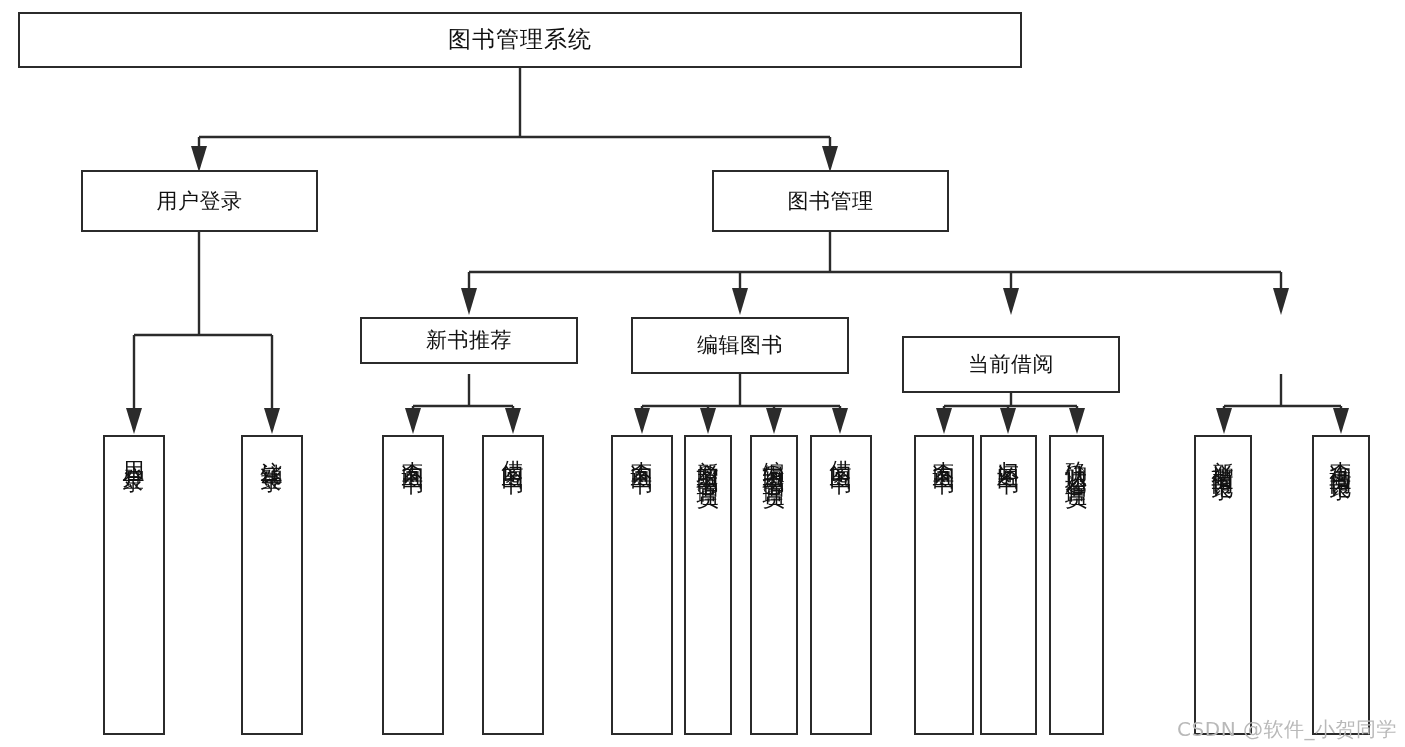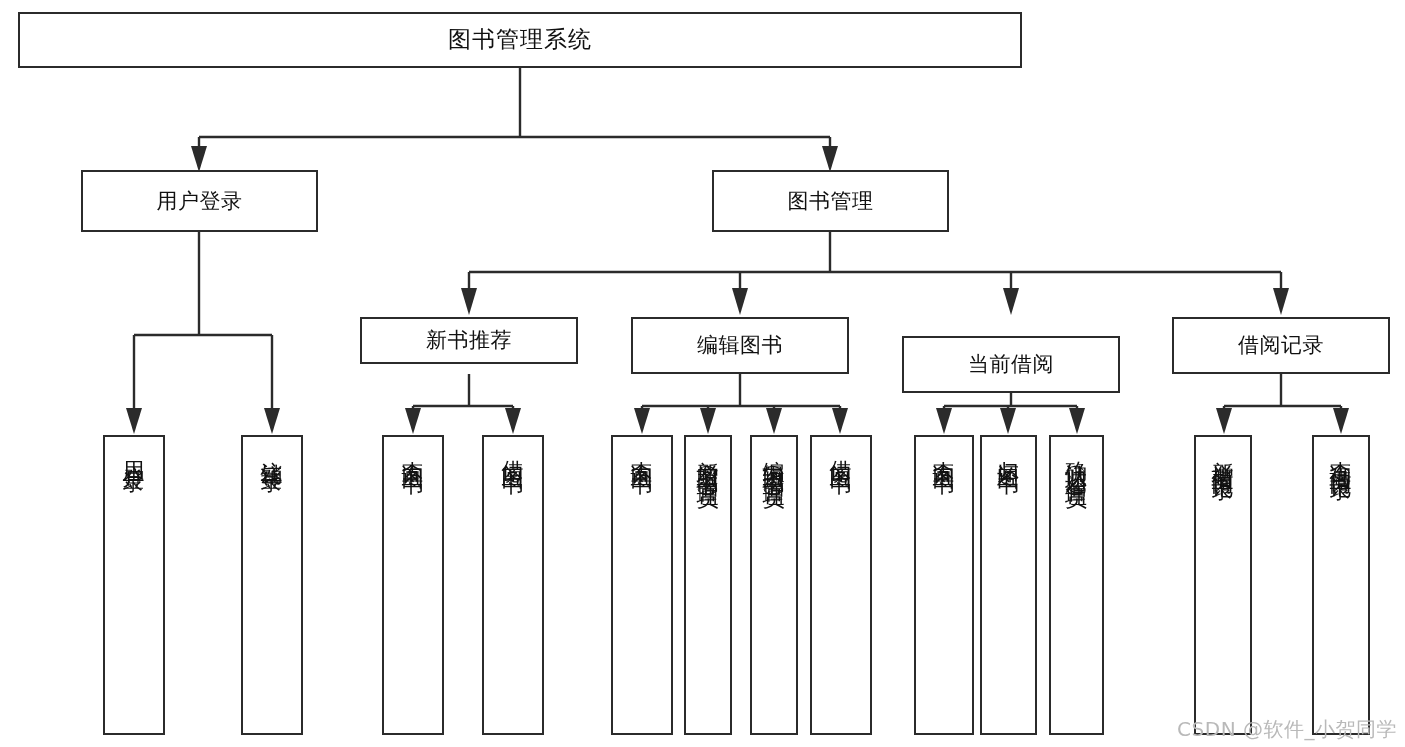--- a/index.html
+++ b/index.html
@@ -184,23 +184,20 @@
   </div>
 
   <div class="node branch" style="left:631px; top:317px; width:218px; height:57px;">
     <span class="node-label">编辑图书</span>
   </div>
 
   <div class="node branch" style="left:902px; top:317px; width:218px; height:57px;margin-top:19px;">
     <span class="node-label">当前借阅</span>
   </div>
 
-  <div class="node branch" style="left:1172px; top:317px; width:218px; height:57px;">
-    <span class="node-label">借阅记录</span>
-  </div>
 
   <div class="node leaf" style="left:103px; top:435px; width:62px; height:300px;">
     <span class="node-label">用户登录</span>
   </div>
 
   <div class="node leaf" style="left:241px; top:435px; width:62px; height:300px;">
     <span class="node-label">注销登录</span>
   </div>
 
   <div class="node leaf" style="left:382px; top:435px; width:62px; height:300px;">

